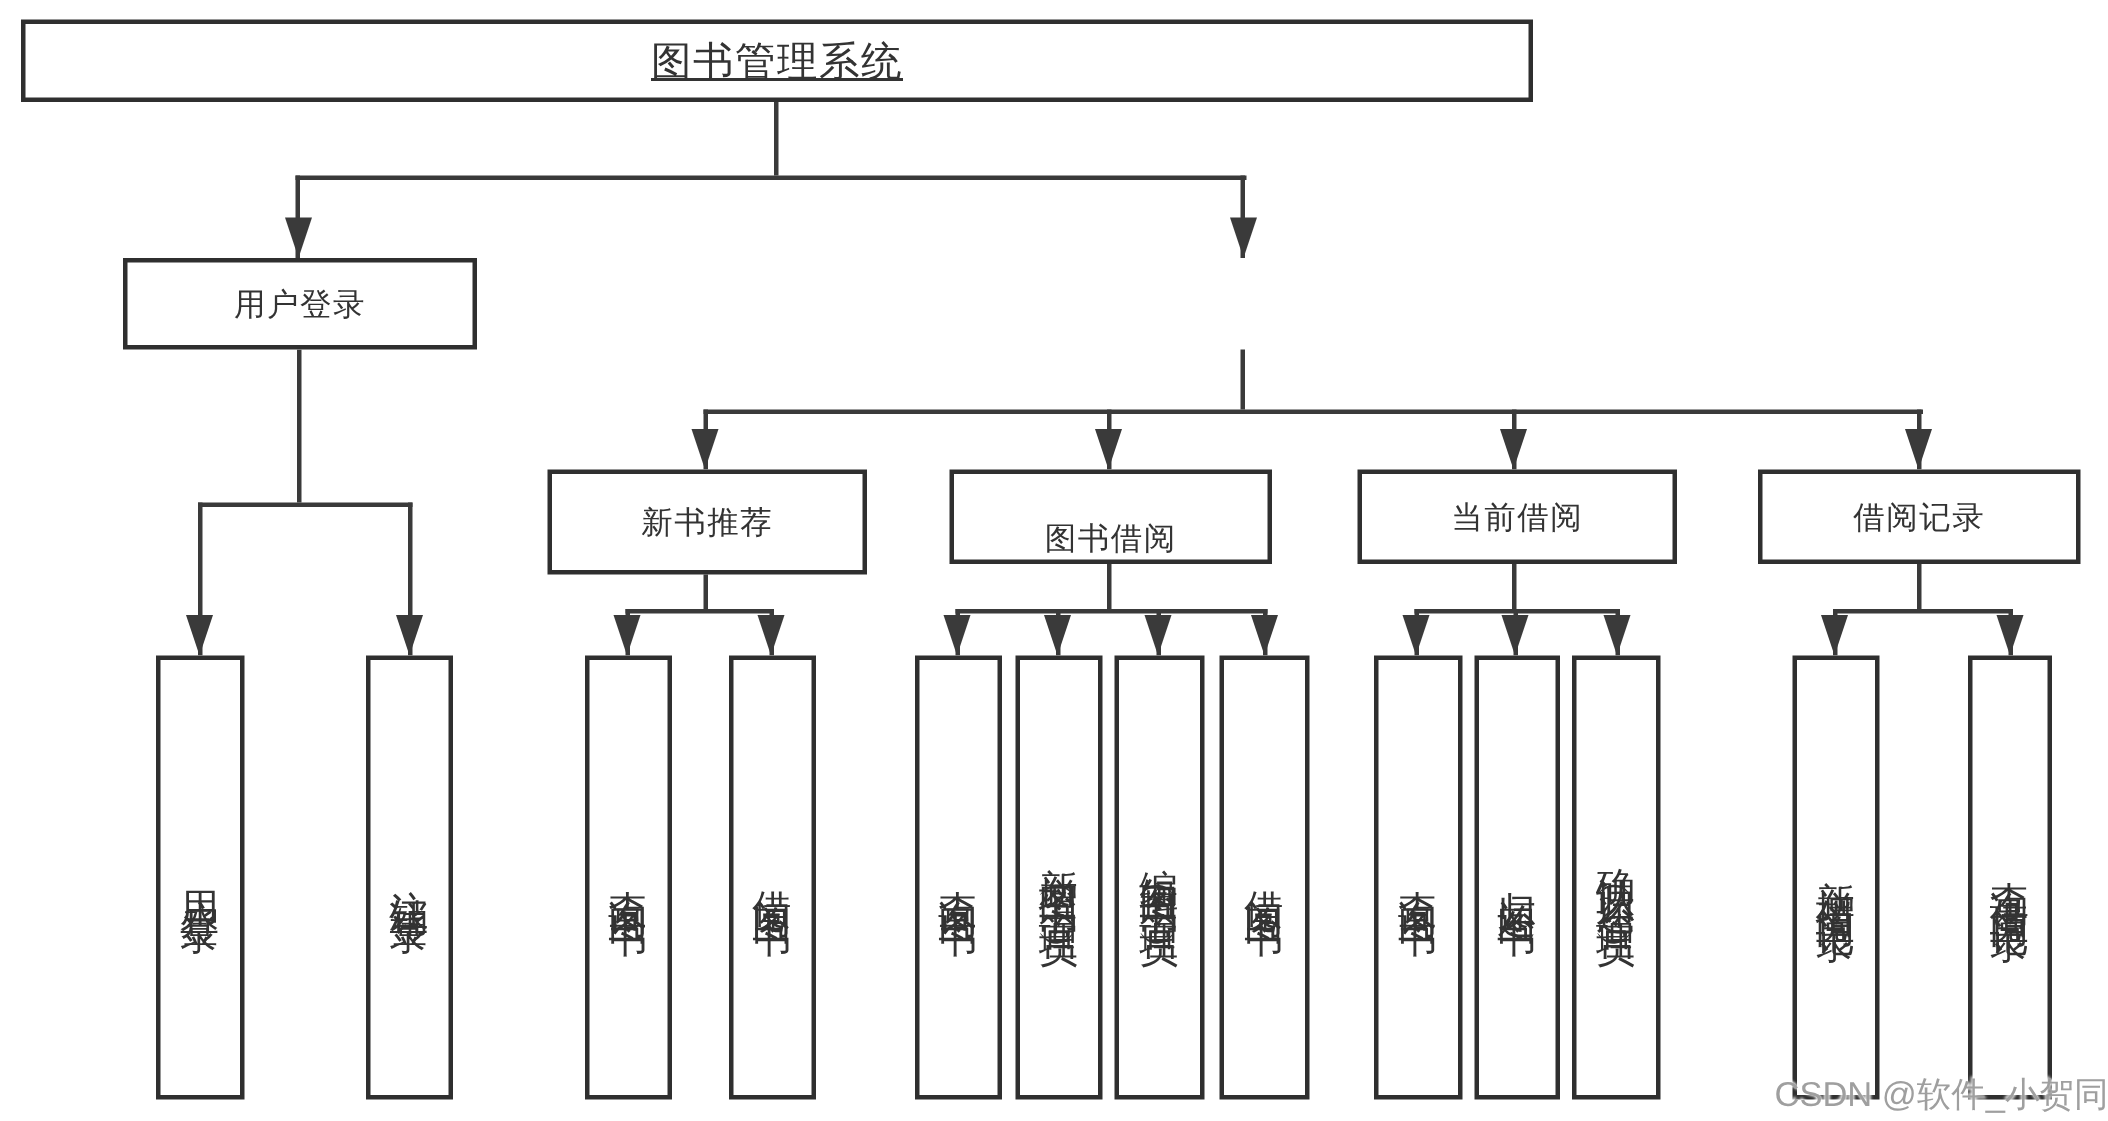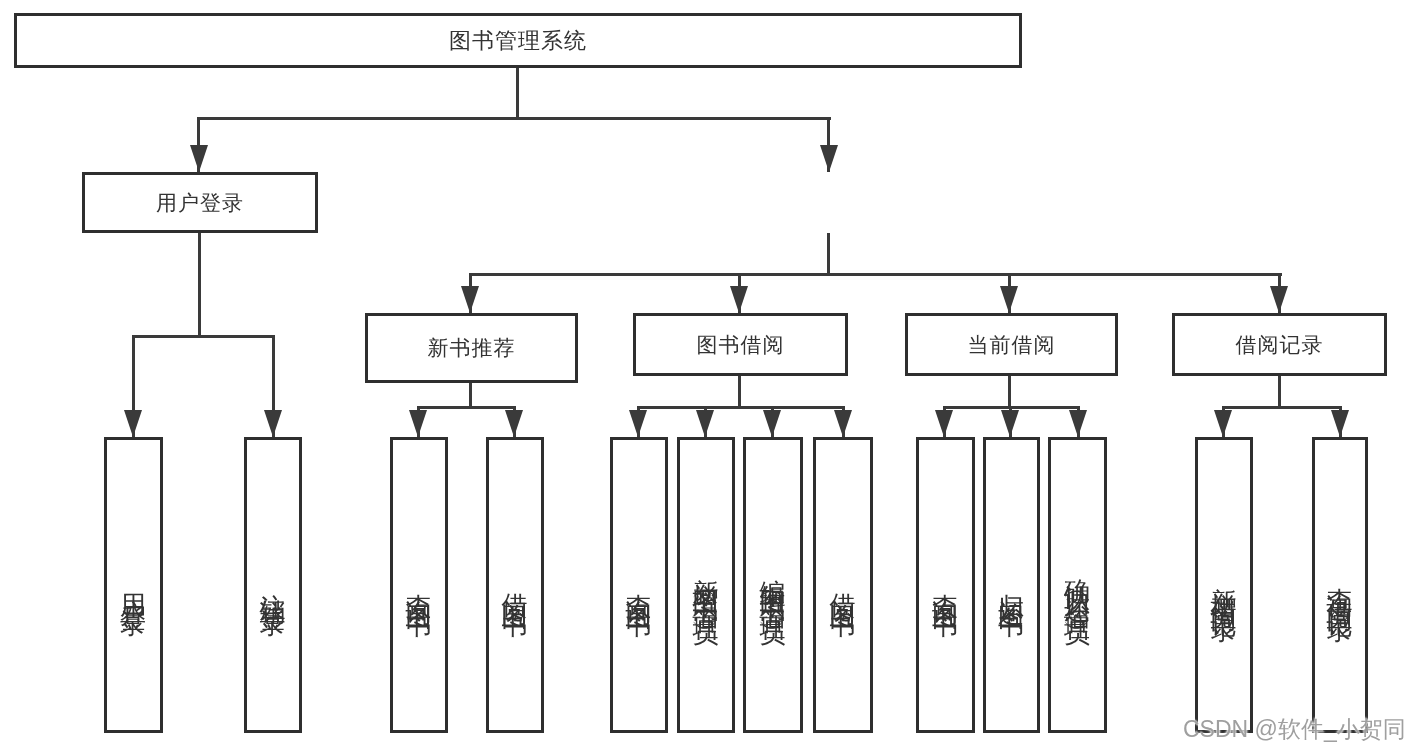--- a/index.html
+++ b/index.html
@@ -6,21 +6,21 @@
   .canvas{
     position:relative;width:1405px;height:747px;background:#ffffff;
     font-family:"Liberation Sans","DejaVu Sans",sans-serif;overflow:hidden;
   }
   .box{
     position:absolute;box-sizing:border-box;background:#ffffff;
     border:3px solid #2f2f2f;display:flex;align-items:center;justify-content:center;
     color:#333333;
   }
   .hlabel{font-size:21px;letter-spacing:1px;white-space:nowrap;}
-  .title .hlabel{font-size:22px;}
+  .title .hlabel{font-size:27px;text-decoration:underline;}
   .vtext{
     writing-mode:vertical-rl;text-orientation:mixed;
     font-size:26px;letter-spacing:6px;line-height:1;color:#333333;white-space:nowrap;
   }
   .hline,.vline{position:absolute;background:#3a3a3a;}
   .hline{height:3px;}
   .vline{width:3px;}
   .arrow{
     position:absolute;width:0;height:0;
     border-left:9px solid transparent;border-right:9px solid transparent;
@@ -99,21 +99,21 @@
     <span class="hlabel">图书管理系统</span>
   </div>
 
   <div class="box" style="left:82px;top:172px;width:236px;height:61px;">
     <span class="hlabel">用户登录</span>
   </div>
 
   <div class="box" style="left:365px;top:313px;width:213px;height:70px;">
     <span class="hlabel">新书推荐</span>
   </div>
-  <div class="box" style="left:633px;top:313px;width:215px;height:63px;">
+  <div class="box" style="left:633px;top:313px;width:215px;height:63px;align-items:flex-end;">
     <span class="hlabel">图书借阅</span>
   </div>
   <div class="box" style="left:905px;top:313px;width:213px;height:63px;">
     <span class="hlabel">当前借阅</span>
   </div>
   <div class="box" style="left:1172px;top:313px;width:215px;height:63px;">
     <span class="hlabel">借阅记录</span>
   </div>
 
   <div class="box leaf" style="left:104px;top:437px;width:59px;height:296px;">

